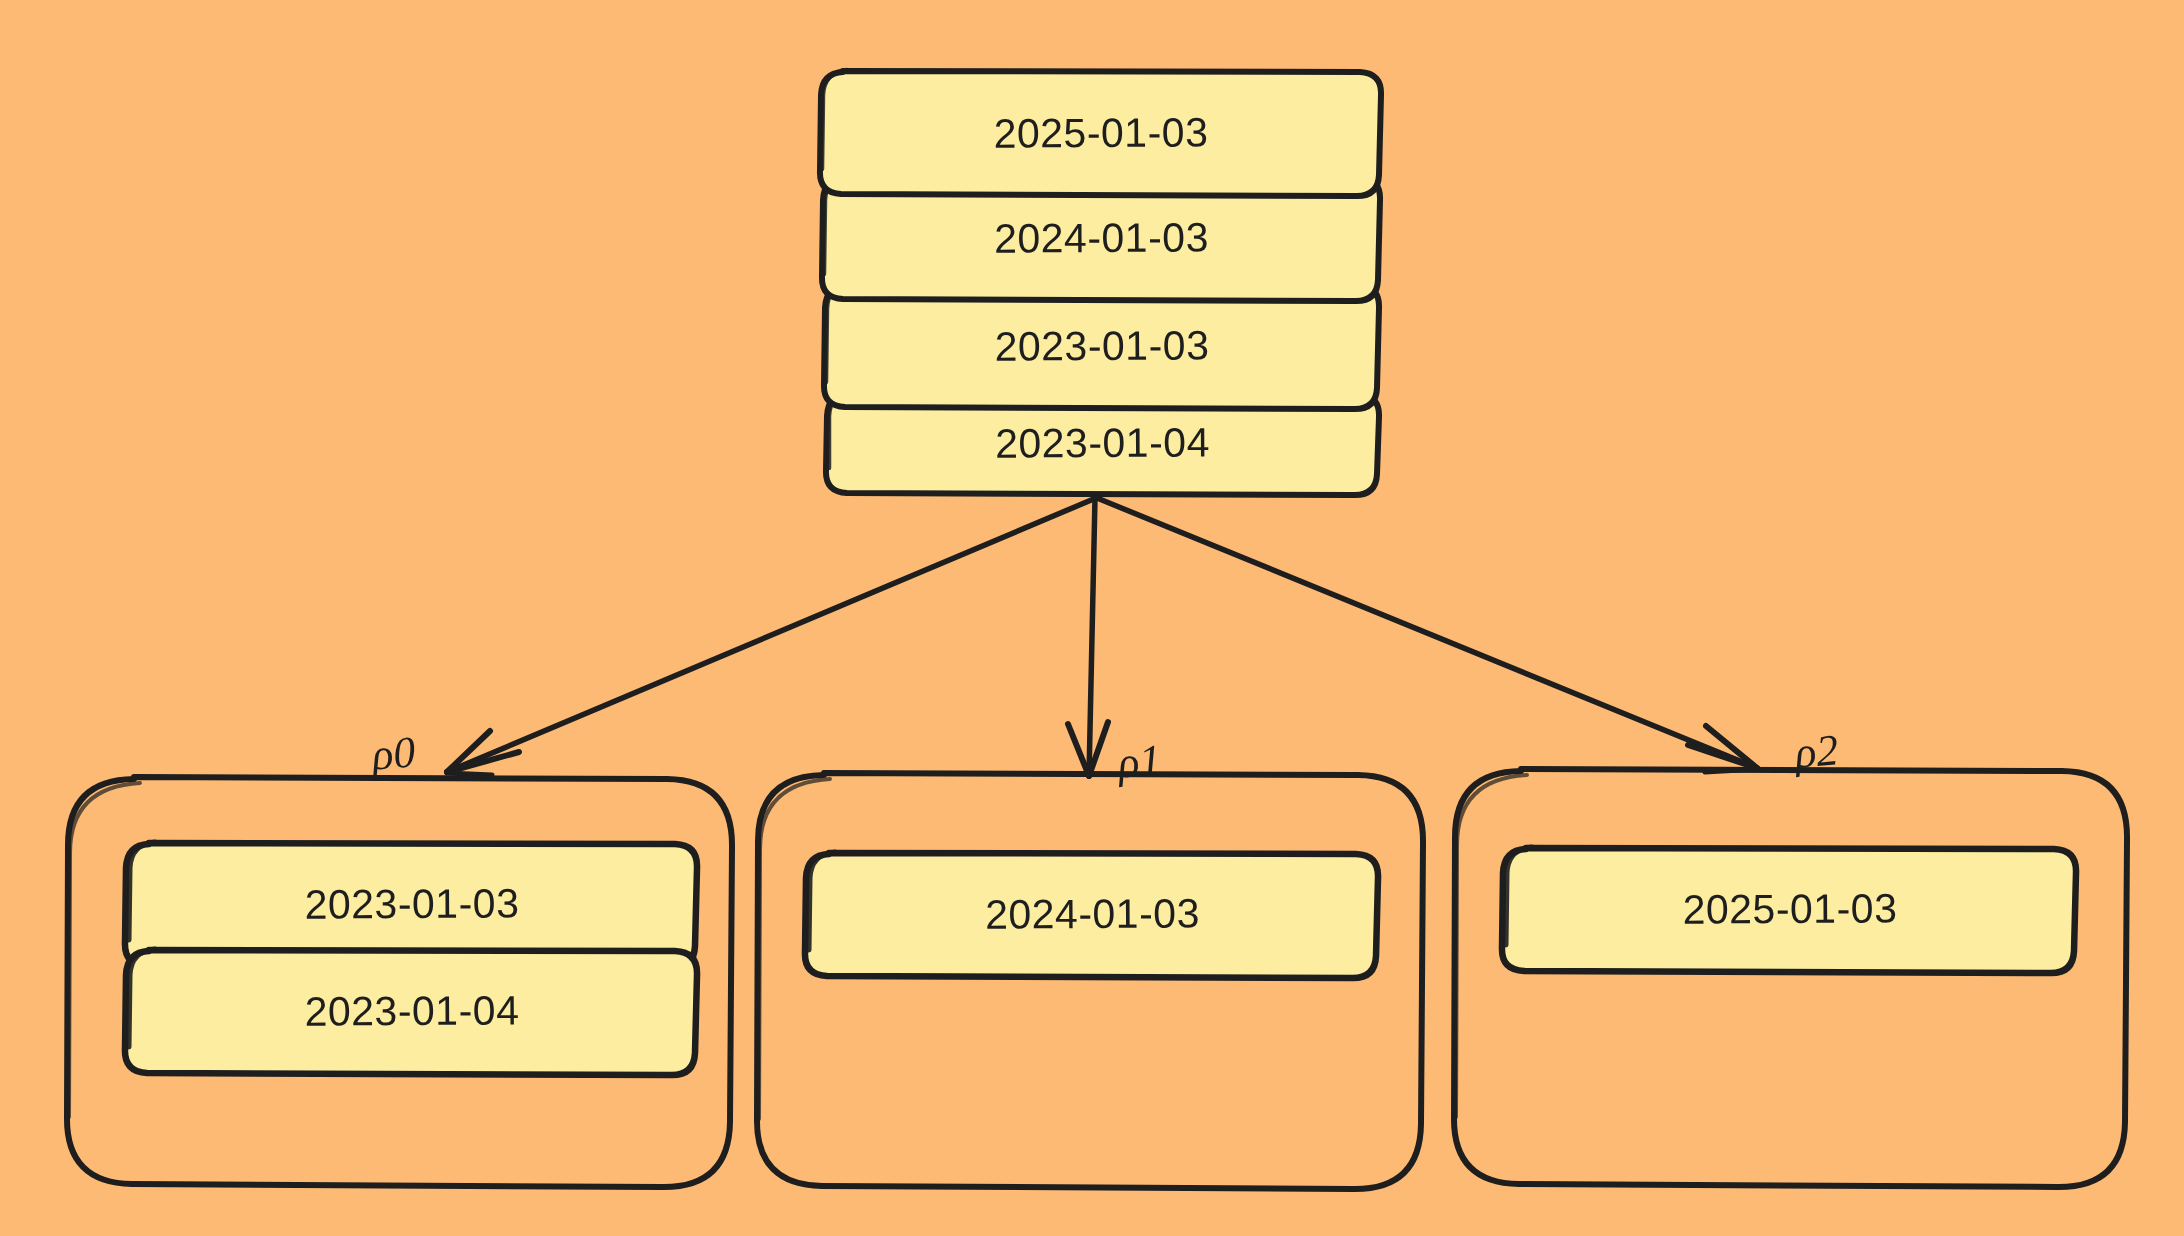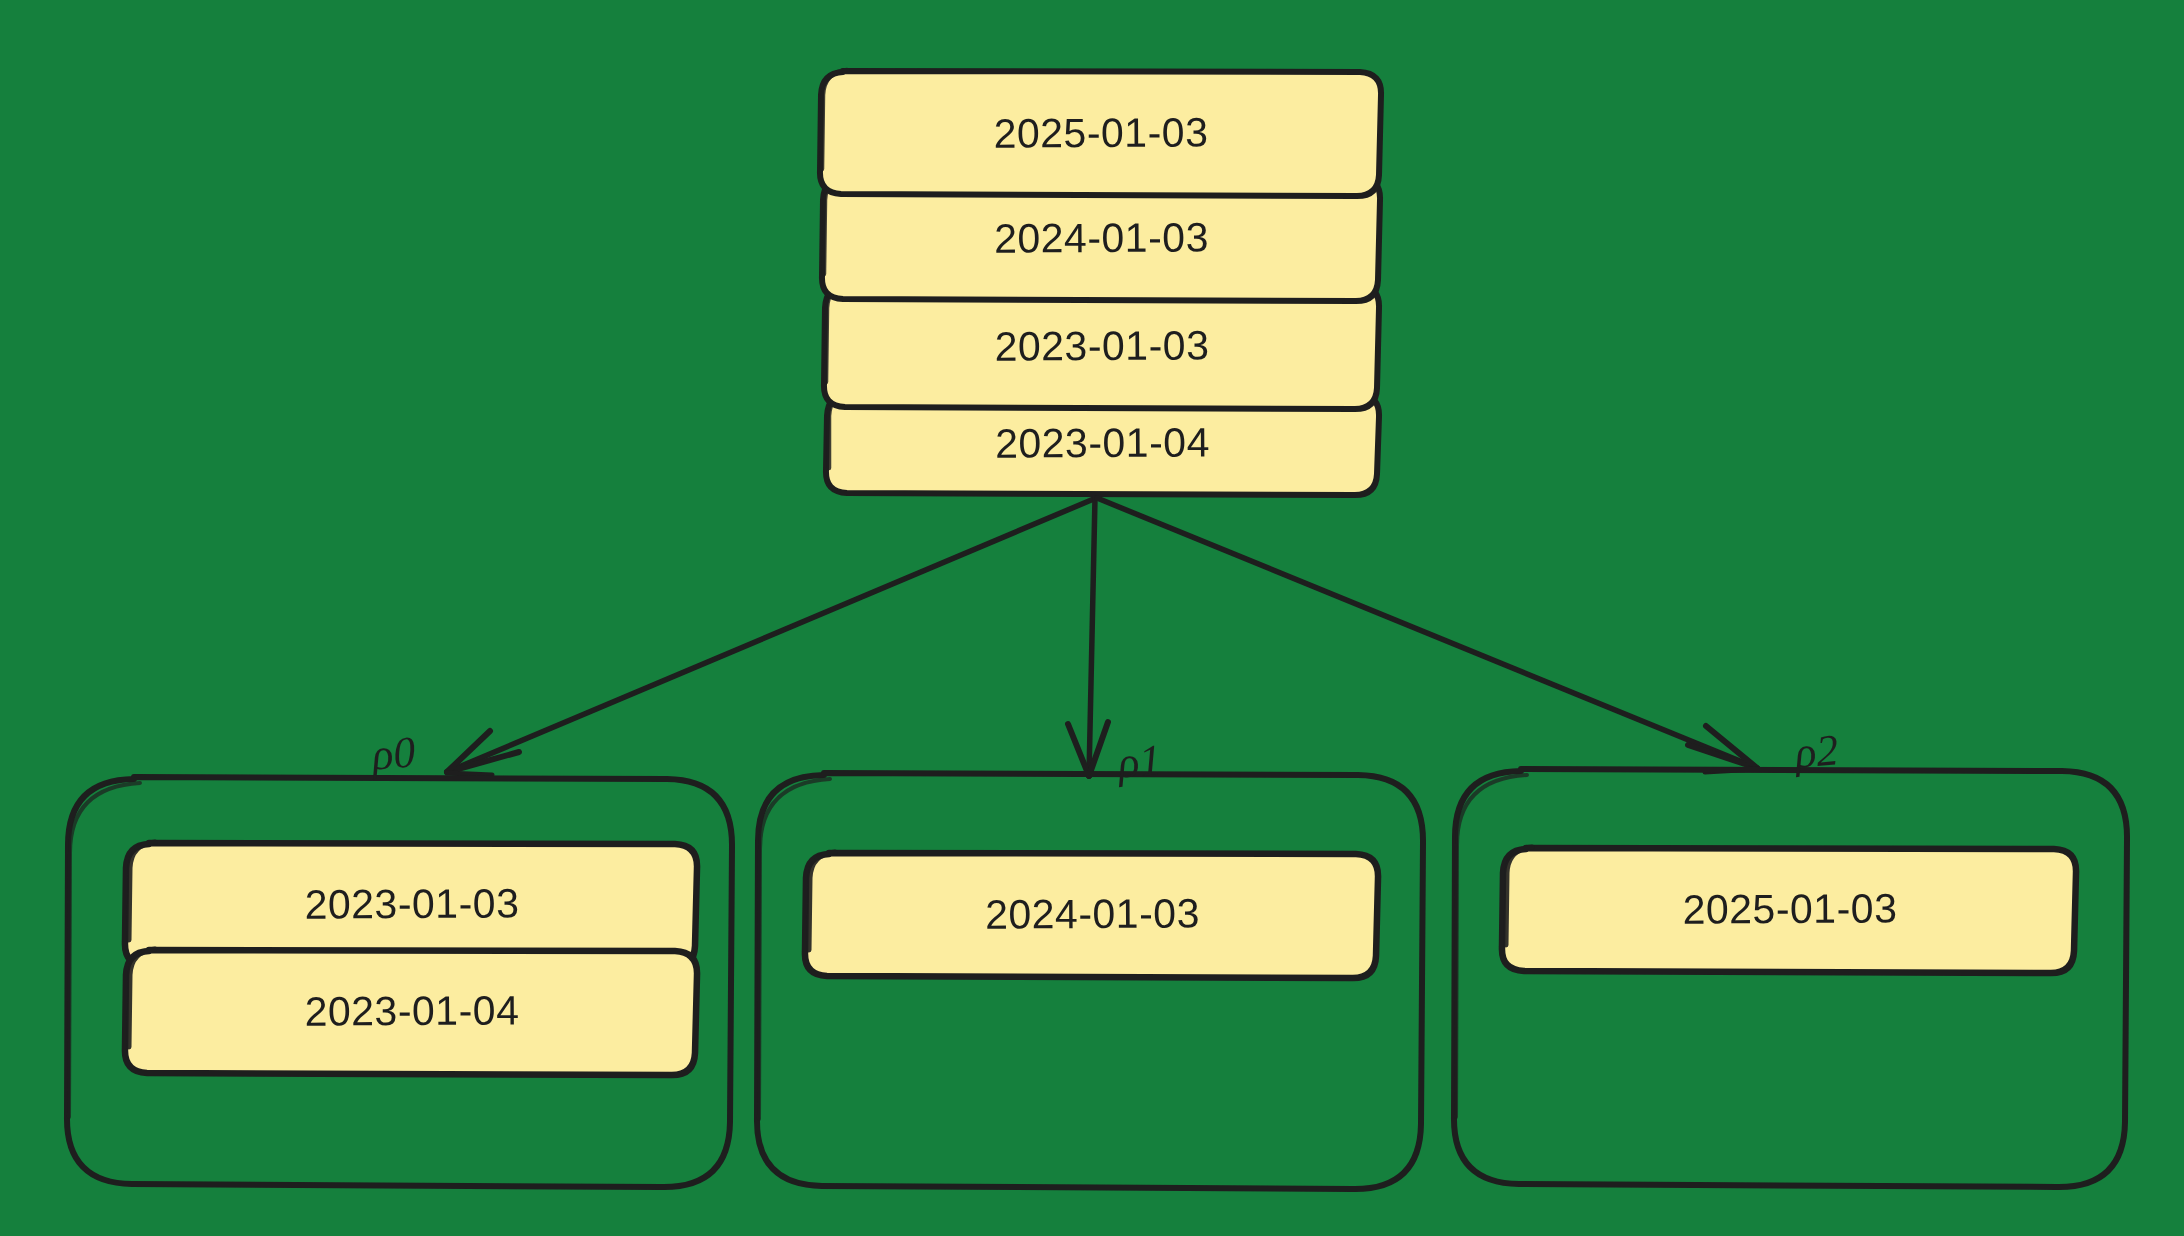--- a/index.html
+++ b/index.html
@@ -8,21 +8,21 @@
     padding: 0;
     background: #ffffff;
   }
   body {
     font-family: "Liberation Sans", sans-serif;
   }
   #stage {
     position: relative;
     width: 2184px;
     height: 1236px;
-    background: #15803d;
+    background: #fdba74;
     overflow: hidden;
   }
 
   
   #sketch {
     position: absolute;
     inset: 0;
     width: 2184px;
     height: 1236px;
     pointer-events: none;

